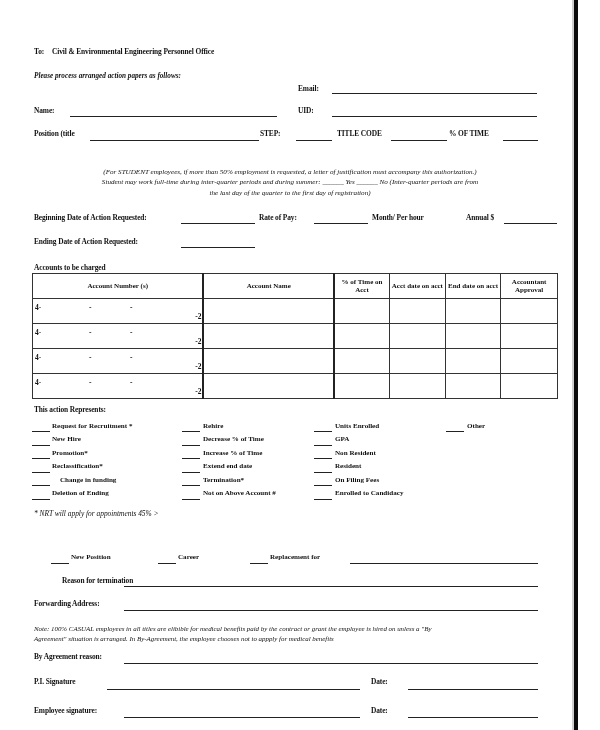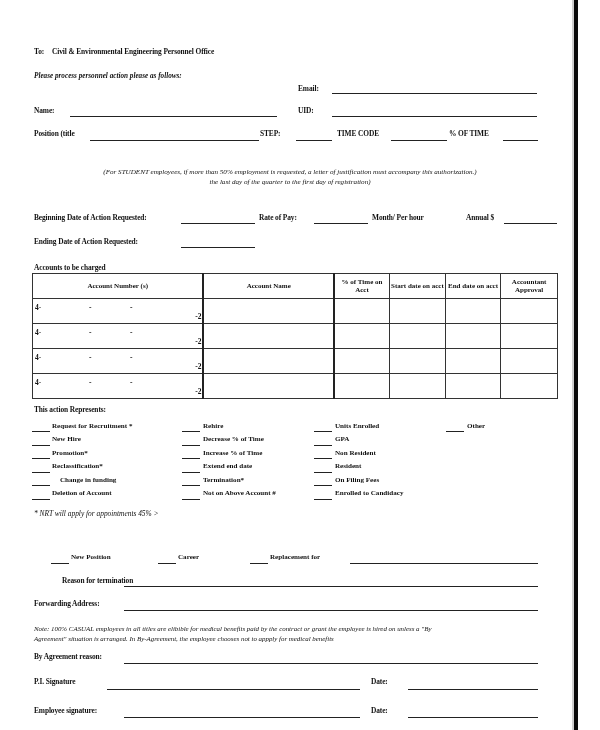--- a/index.html
+++ b/index.html
@@ -41,41 +41,42 @@
 </style>
 </head>
 <body>
 
 <div class="page">
 
 
   <div class="abs b" style="left:34px; top:47px;">To:</div>
   <div class="abs b" style="left:52px; top:47px;">Civil &amp; Environmental Engineering Personnel Office</div>
 
-  <div class="abs bi" style="left:34px; top:72px;">Please process personnel action please as follows:</div>
+  <div class="abs bi" style="left:34px; top:72px;">Please process arranged action papers as follows:</div>
 
   <div class="abs b" style="left:298px; top:84px;">Email:</div>
   <div class="line" style="left:332px; top:93px; width:205px;"></div>
 
   <div class="abs b" style="left:34px; top:106px;">Name:</div>
   <div class="line" style="left:70px; top:116px; width:207px;"></div>
   <div class="abs b" style="left:298px; top:106px;">UID:</div>
   <div class="line" style="left:332px; top:116px; width:205px;"></div>
 
   <div class="abs b" style="left:34px; top:129px;">Position (title</div>
   <div class="line" style="left:90px; top:140px; width:169px;"></div>
   <div class="abs b" style="left:260px; top:129px;">STEP:</div>
   <div class="line" style="left:296px; top:140px; width:36px;"></div>
-  <div class="abs b" style="left:337px; top:129px;">TIME CODE</div>
+  <div class="abs b" style="left:337px; top:129px;">TITLE CODE</div>
   <div class="line" style="left:391px; top:140px; width:56px;"></div>
   <div class="abs b" style="left:449px; top:129px;">% OF TIME</div>
   <div class="line" style="left:503px; top:140px; width:35px;"></div>
 
   <div class="center-block" style="top:167px;">
     <div>(For STUDENT employees, if more than 50% employment is requested, a letter of justification must accompany this authorization.)</div>
+    <div>Student may work  full-time during inter-quarter periods and during summer: ______  Yes  ______ No  (Inter-quarter periods are from</div>
     <div>the last day of the quarter to the first day of registration)</div>
   </div>
 
   <div class="abs b" style="left:34px; top:213px;">Beginning Date of Action Requested:</div>
   <div class="line" style="left:181px; top:223px; width:74px;"></div>
   <div class="abs b" style="left:259px; top:213px;">Rate of Pay:</div>
   <div class="line" style="left:314px; top:223px; width:54px;"></div>
   <div class="abs b" style="left:372px; top:213px;">Month/ Per hour</div>
   <div class="abs b" style="left:466px; top:213px;">Annual $</div>
   <div class="line" style="left:504px; top:223px; width:53px;"></div>
@@ -92,21 +93,21 @@
         <col style="width:55px">
         <col style="width:55px">
         <col style="width:55px">
         <col style="width:56px">
     </colgroup>
     <thead>
       <tr>
         <th>Account Number (s)</th>
         <th class="thick-left">Account Name</th>
         <th class="thick-left">% of Time on Acct</th>
-        <th>Start date on acct</th>
+        <th>Acct date on acct</th>
         <th>End date on acct</th>
         <th>Accountant Approval</th>
       </tr>
     </thead>
     <tbody>
       <tr>
         <td>
             <div class="acctnum">
           <span style="left:2px; top:4px;">4-</span>
           <span style="left:56px; top:4px;">-</span>
@@ -174,21 +175,21 @@
   <div class="opt" style="left:52px; top:422px;">Request for Recruitment *</div>
   <div class="chk" style="left:32px; top:445px;"></div>
   <div class="opt" style="left:52px; top:435px;">New Hire</div>
   <div class="chk" style="left:32px; top:458px;"></div>
   <div class="opt" style="left:52px; top:449px;">Promotion*</div>
   <div class="chk" style="left:32px; top:472px;"></div>
   <div class="opt" style="left:52px; top:462px;">Reclassification*</div>
   <div class="chk" style="left:32px; top:485px;"></div>
   <div class="opt" style="left:52px; top:476px;margin-left:8px;">Change in funding</div>
   <div class="chk" style="left:32px; top:499px;"></div>
-  <div class="opt" style="left:52px; top:489px;">Deletion of Account</div>
+  <div class="opt" style="left:52px; top:489px;">Deletion of Ending</div>
 
   <div class="chk" style="left:182px; top:431px;"></div>
   <div class="opt" style="left:203px; top:422px;">Rehire</div>
   <div class="chk" style="left:182px; top:445px;"></div>
   <div class="opt" style="left:203px; top:435px;">Decrease % of Time</div>
   <div class="chk" style="left:182px; top:458px;"></div>
   <div class="opt" style="left:203px; top:449px;">Increase % of Time</div>
   <div class="chk" style="left:182px; top:472px;"></div>
   <div class="opt" style="left:203px; top:462px;">Extend end date</div>
   <div class="chk" style="left:182px; top:485px;"></div>

